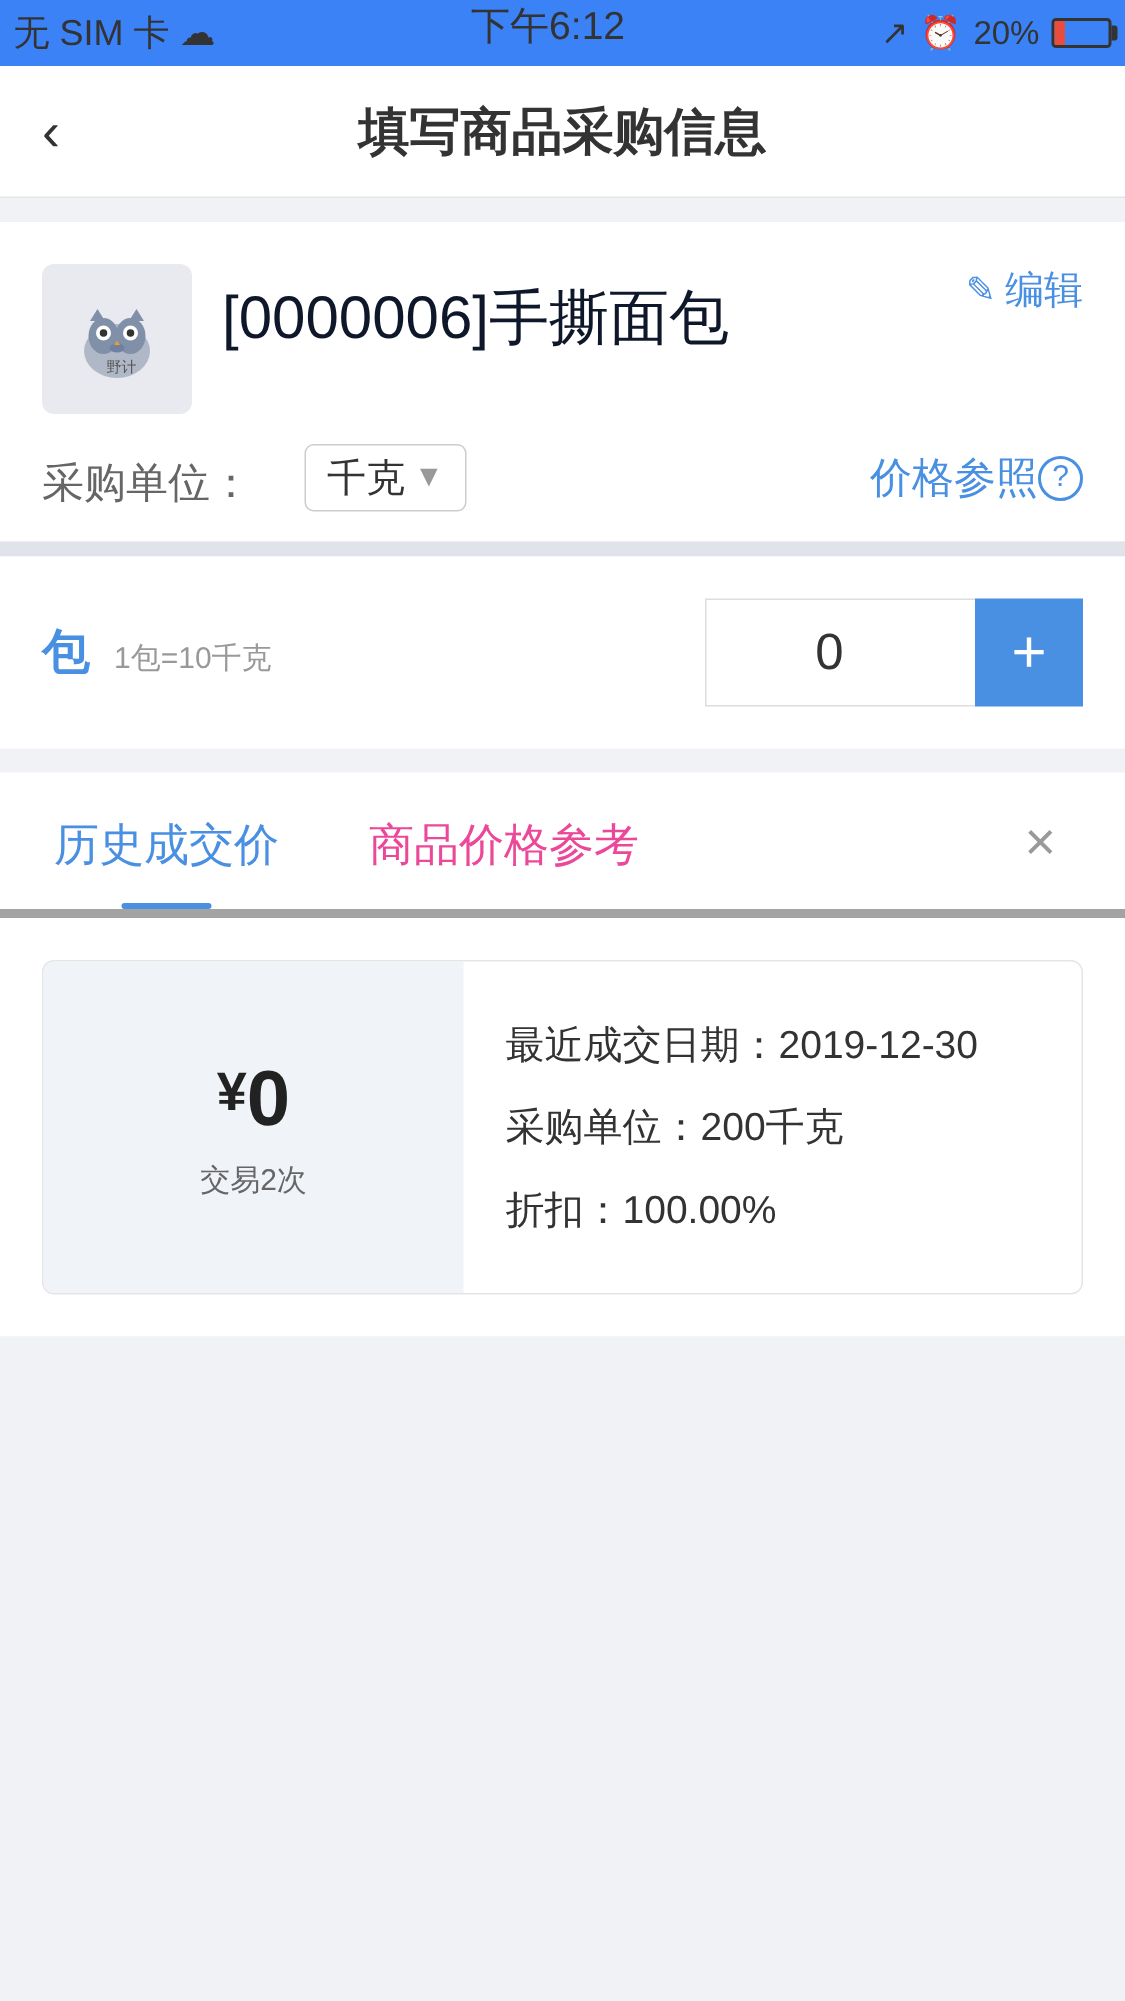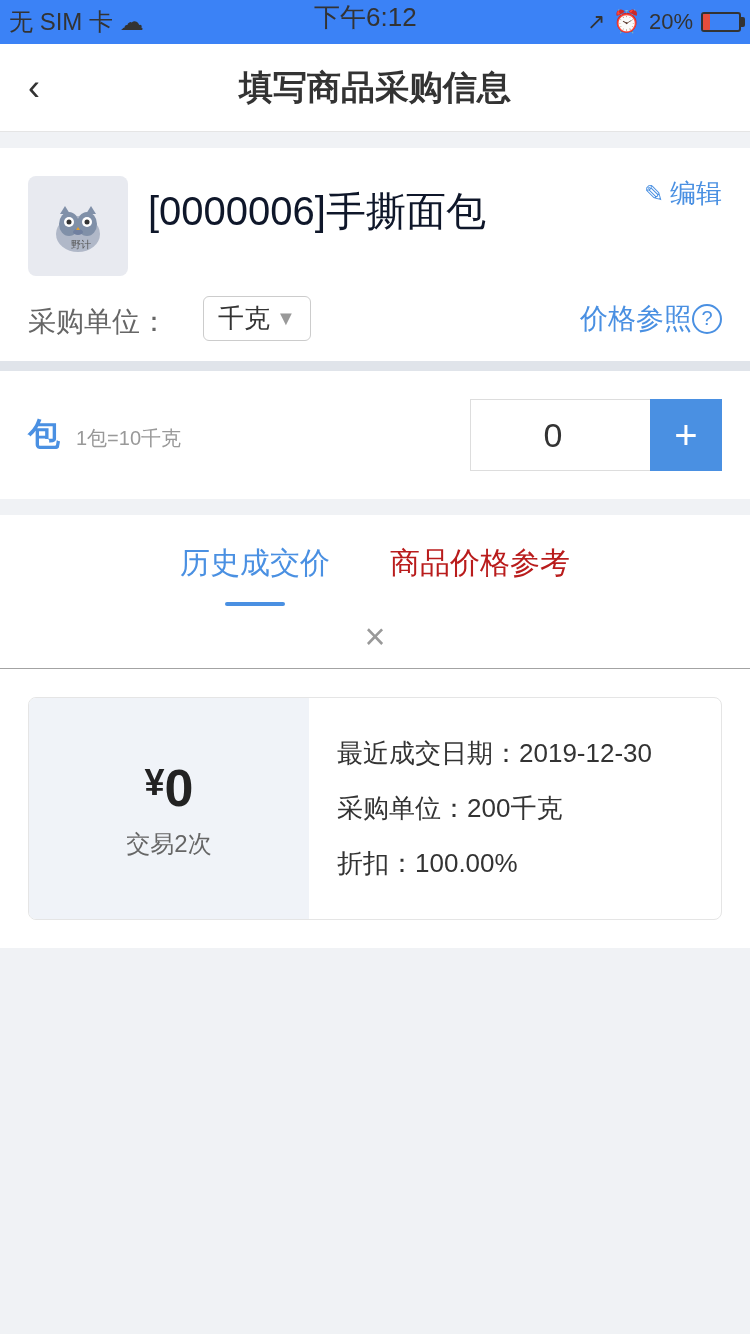--- a/index.html
+++ b/index.html
@@ -236,32 +236,31 @@
 
     
     .tabs-section {
       background: #fff;
       margin-top: 16px;
     }
     .tabs-header {
       display: flex;
       align-items: center;
       justify-content: space-between;
-      border-bottom: 1px solid #a3a3a3;
-      padding: 0 17px;
-      flex-direction: column;
+      border-bottom: 6px solid #a3a3a3;
+      padding: 0 36px;
     }
     .tabs-list {
       display: flex;
       gap: 60px;
     }
     .tab-item {
       padding: 28px 0 22px;
       font-size: 30px;
-      color: #b91c1c;
+      color: #ec4899;
       cursor: pointer;
       position: relative;
     }
     .tab-item.active {
       color: #4a90e2;
     }
     .tab-item.active::after {
       content: '';
       position: absolute;
       bottom: 0;
@@ -302,21 +301,21 @@
       font-size: 52px;
       font-weight: 600;
       color: #222;
     }
     .history-yen {
       font-size: 36px;
       vertical-align: top;
       line-height: 1.4;
     }
     .history-count {
-      font-size: 24px;
+      font-size: 20px;
       color: #666;
       margin-top: 10px;
     }
     .history-detail-side {
       flex: 1;
       padding: 36px 28px;
       display: flex;
       flex-direction: column;
       gap: 16px;
       justify-content: flex-start;

